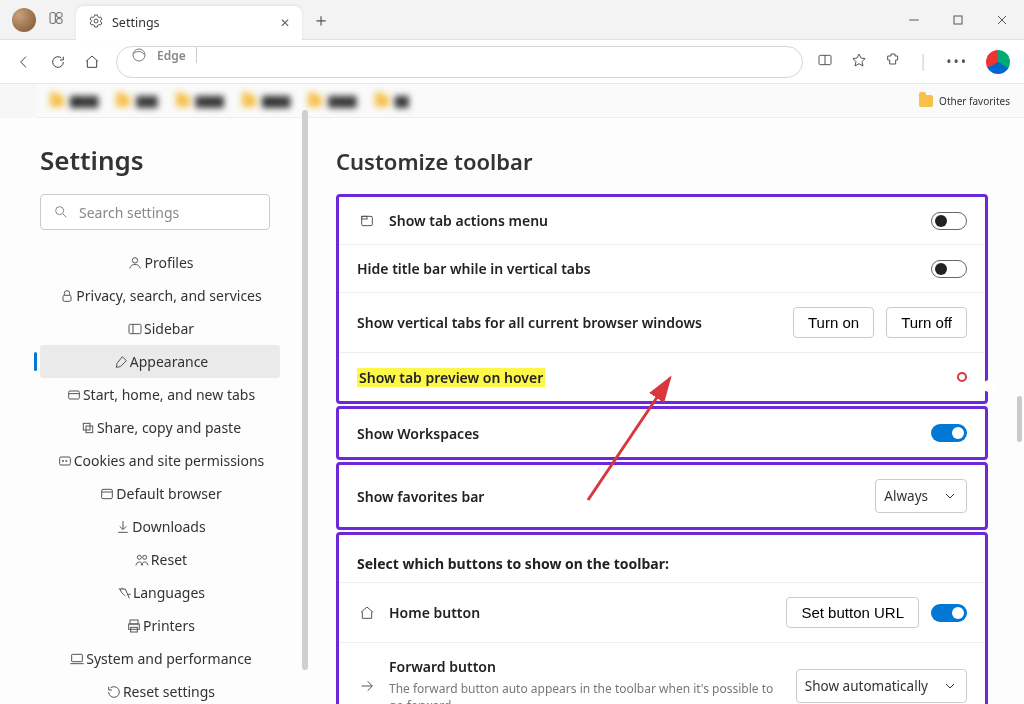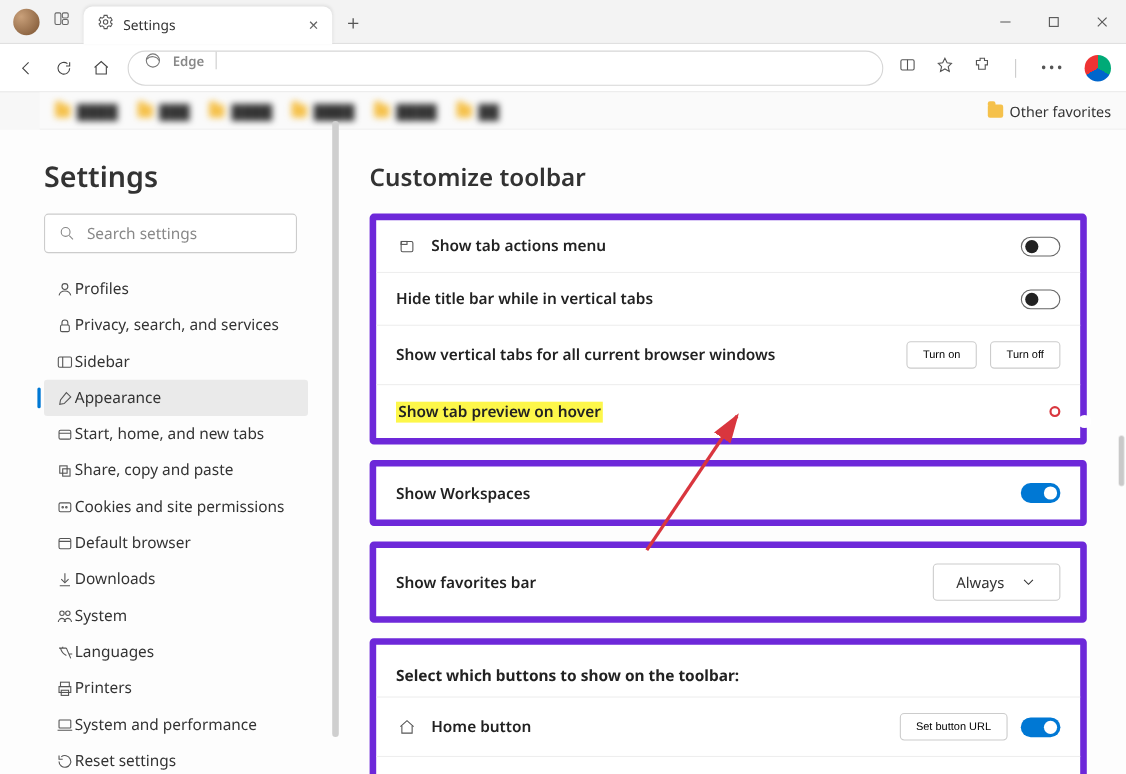--- a/index.html
+++ b/index.html
@@ -22,68 +22,68 @@
   .toolbar .iconbtn { color: #444; display: flex; align-items: center; justify-content: center; width: 20px; height: 20px; }
   .omnibox { flex: 1; display: flex; align-items: flex-start; height: 32px; border: 1px solid #d6d6d6; border-radius: 20px; padding: 0 14px; gap: 10px; color: #666; font-size: 13px; }
   .omnibox .edge-icon { width:16px; height:16px; }
   .omnibox .divider { width:1px; height:16px; background:#ccc; }
   .omnibox .prefix { color:#888; font-weight:600; font-size:12px; }
   .omnibox .url { color:#444; }
   .toolbar .right-icons { display: flex; align-items: center; gap: 18px; color:#555; }
   .toolbar .bing { width:24px; height:24px; border-radius:50%; background: conic-gradient(#0a7 0 120deg,#06c 120deg 240deg,#e33 240deg 360deg); }
 
   
-  .favbar { display:flex; align-items:center; height:34px; background:#fafafa; border-bottom:1px solid #eee; padding:0 14px; gap:14px; font-size:13px; color:#333;margin-left:36px; }
+  .favbar { display:flex; align-items:center; height:34px; background:#fafafa; border-bottom:1px solid #eee; padding:0 14px; gap:14px; font-size:10px; color:#333;margin-left:36px; }
   .favbar .blurred { display:flex; gap:18px; filter: blur(3px); }
   .favbar .folder { display:flex; align-items:center; gap:6px; }
   .folder-icon { width:14px; height:12px; background:#f5c14b; border-radius:2px; position:relative; }
   .folder-icon::before { content:""; position:absolute; top:-3px; left:0; width:7px; height:4px; background:#f5c14b; border-radius:2px 2px 0 0; }
   .favbar .spacer { flex:1; }
   .favbar .other { display:flex; align-items:center; gap:6px; color:#333; }
 
   
   .main { display:flex; height: calc(704px - 40px - 44px - 34px); background:#fdfdfd; }
   .sidebar { width:300px; padding:24px 8px 24px 40px; overflow-y:auto; position:relative; }
   .content-wrap { flex:1; overflow-y:auto; padding: 28px 36px 20px 36px; position:relative; }
   .scroll-handle-left { position:absolute; top:110px; left:302px; width:6px; height:560px; background:#cfcfcf; border-radius:3px; }
   .scroll-handle-right { position:absolute; top:396px; right:2px; width:5px; height:46px; background:#c9c9c9; border-radius:3px; }
 
   .sidebar h1 { font-size:26px; font-weight:600; margin-bottom:16px; }
   .search-box { display:flex; align-items:center; gap:10px; height:36px; border:1px solid #ccc; border-radius:4px; padding:0 12px; background:#fff; margin-bottom:16px; width:230px; color:#888; }
   .nav-list { list-style:none; display:flex; flex-direction:column; gap:0; width:240px; }
-  .nav-item { display:flex; align-items:center; height:33px; padding:0 10px; color:#333; font-size:14px; border-radius:3px; }
+  .nav-item { display:flex; align-items:center; height:33px; padding:0 10px; color:#333; font-size:14px; border-radius:3px;justify-content:center; }
   .nav-item.active { background:#eaeaea; position:relative; }
   .nav-item.active::before { content:""; position:absolute; left:-6px; top:7px; bottom:7px; width:3px; background:#0078d4; border-radius:2px; }
   .nav-item .icn { width:18px; display:flex; align-items:center; justify-content:center; color:#555; }
 
   h2.section-title { font-size:22px; font-weight:600; margin-bottom:18px; }
-  .card { background:#fff; border:6px solid #6d28d9; border-radius:4px; margin-bottom:14px; }
+  .card { background:#fff; border:3px solid #6d28d9; border-radius:4px; margin-bottom:2px; }
   .row { display:flex; align-items:center; padding:14px 18px; border-bottom:1px solid #eee; min-height:48px; gap:12px; }
   .row:last-child { border-bottom:none; }
   .row .label { font-size:14px; font-weight:600; color:#222; flex:1; }
   .row .sublabel { font-size:12px; color:#777; margin-top:4px; }
   .row .icn { color:#555; width:20px; display:flex; justify-content:center; }
   .highlighted .label-text { background:#fdf74a; padding:0 2px; }
   .row.sub-heading { padding:18px 18px 8px; }
   .row.sub-heading .label { font-weight:700; }
   .row-inner { display:flex; flex-direction:column; flex:1; }
 
   
   .toggle { width:36px; height:18px; border-radius:9px; position:relative; background:#888; }
   .toggle::after { content:""; position:absolute; width:12px; height:12px; background:#fff; border-radius:50%; top:3px; left:3px; transition:none; }
   .toggle.on { background:#0078d4; }
   .toggle.on::after { left:21px; }
   .toggle.off-dot { background:#fff; border:1px solid #666; }
   .toggle.off-dot::after { background:#222; top:2px; left:3px; }
 
   .red-callout { border:2px solid #d9363e; border-radius:6px; padding:3px; }
 
-  .btn { border:1px solid #ccc; background:#fff; border-radius:4px; padding:6px 14px; font-size:10px; cursor:pointer;text-align:center; }
-
-  .dropdown { border:1px solid #ccc; border-radius:4px; padding:7px 20px; display:flex; align-items:center; gap:14px; font-size:13.5px; }
+  .btn { border:1px solid #ccc; background:#fff; border-radius:4px; padding:6px 14px; font-size:15px; cursor:pointer;text-align:center; }
+
+  .dropdown { border:1px solid #ccc; border-radius:4px; padding:7px 8px; display:flex; align-items:center; gap:14px; font-size:13.5px; }
 
   .arrow-annot { position:absolute; left:278px; top:252px; pointer-events:none; }
 
   svg.ic { width:16px; height:16px; stroke:currentColor; fill:none; stroke-width:1.5; }
 </style>
 </head>
 <body>
 
 <div class="titlebar">
   <div class="avatar"></div>
@@ -295,21 +295,21 @@
           <span>Downloads</span>
         </li>
       <li class="nav-item">
           <span class="icn">
             <svg class="ic" viewBox="0 0 24 24">
               <circle cx="8" cy="8" r="3"></circle>
               <circle cx="16" cy="8" r="3"></circle>
               <path d="M3 20c0-3 3-5 5-5s5 2 5 5M11 20c0-3 3-5 5-5s5 2 5 5"></path>
             </svg>
           </span>
-          <span>System</span>
+          <span>Reset</span>
         </li>
       <li class="nav-item">
           <span class="icn">
             <svg class="ic" viewBox="0 0 24 24">
               <path d="M4 6h10M9 4v2M6 6c1 4 4 8 8 10M14 6l6 14M17 14h5"></path>
             </svg>
           </span>
           <span>Languages</span>
         </li>
       <li class="nav-item">

